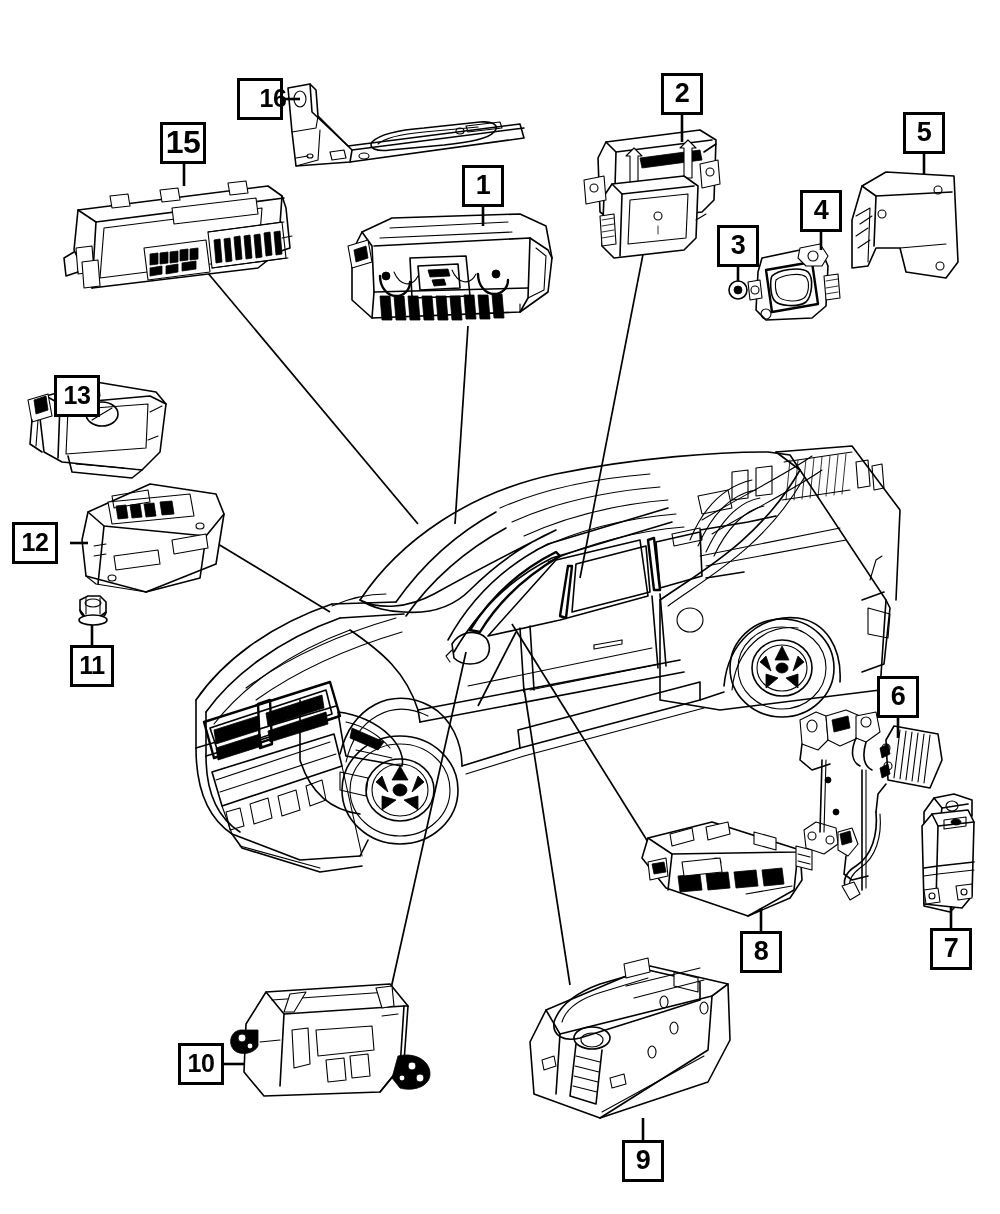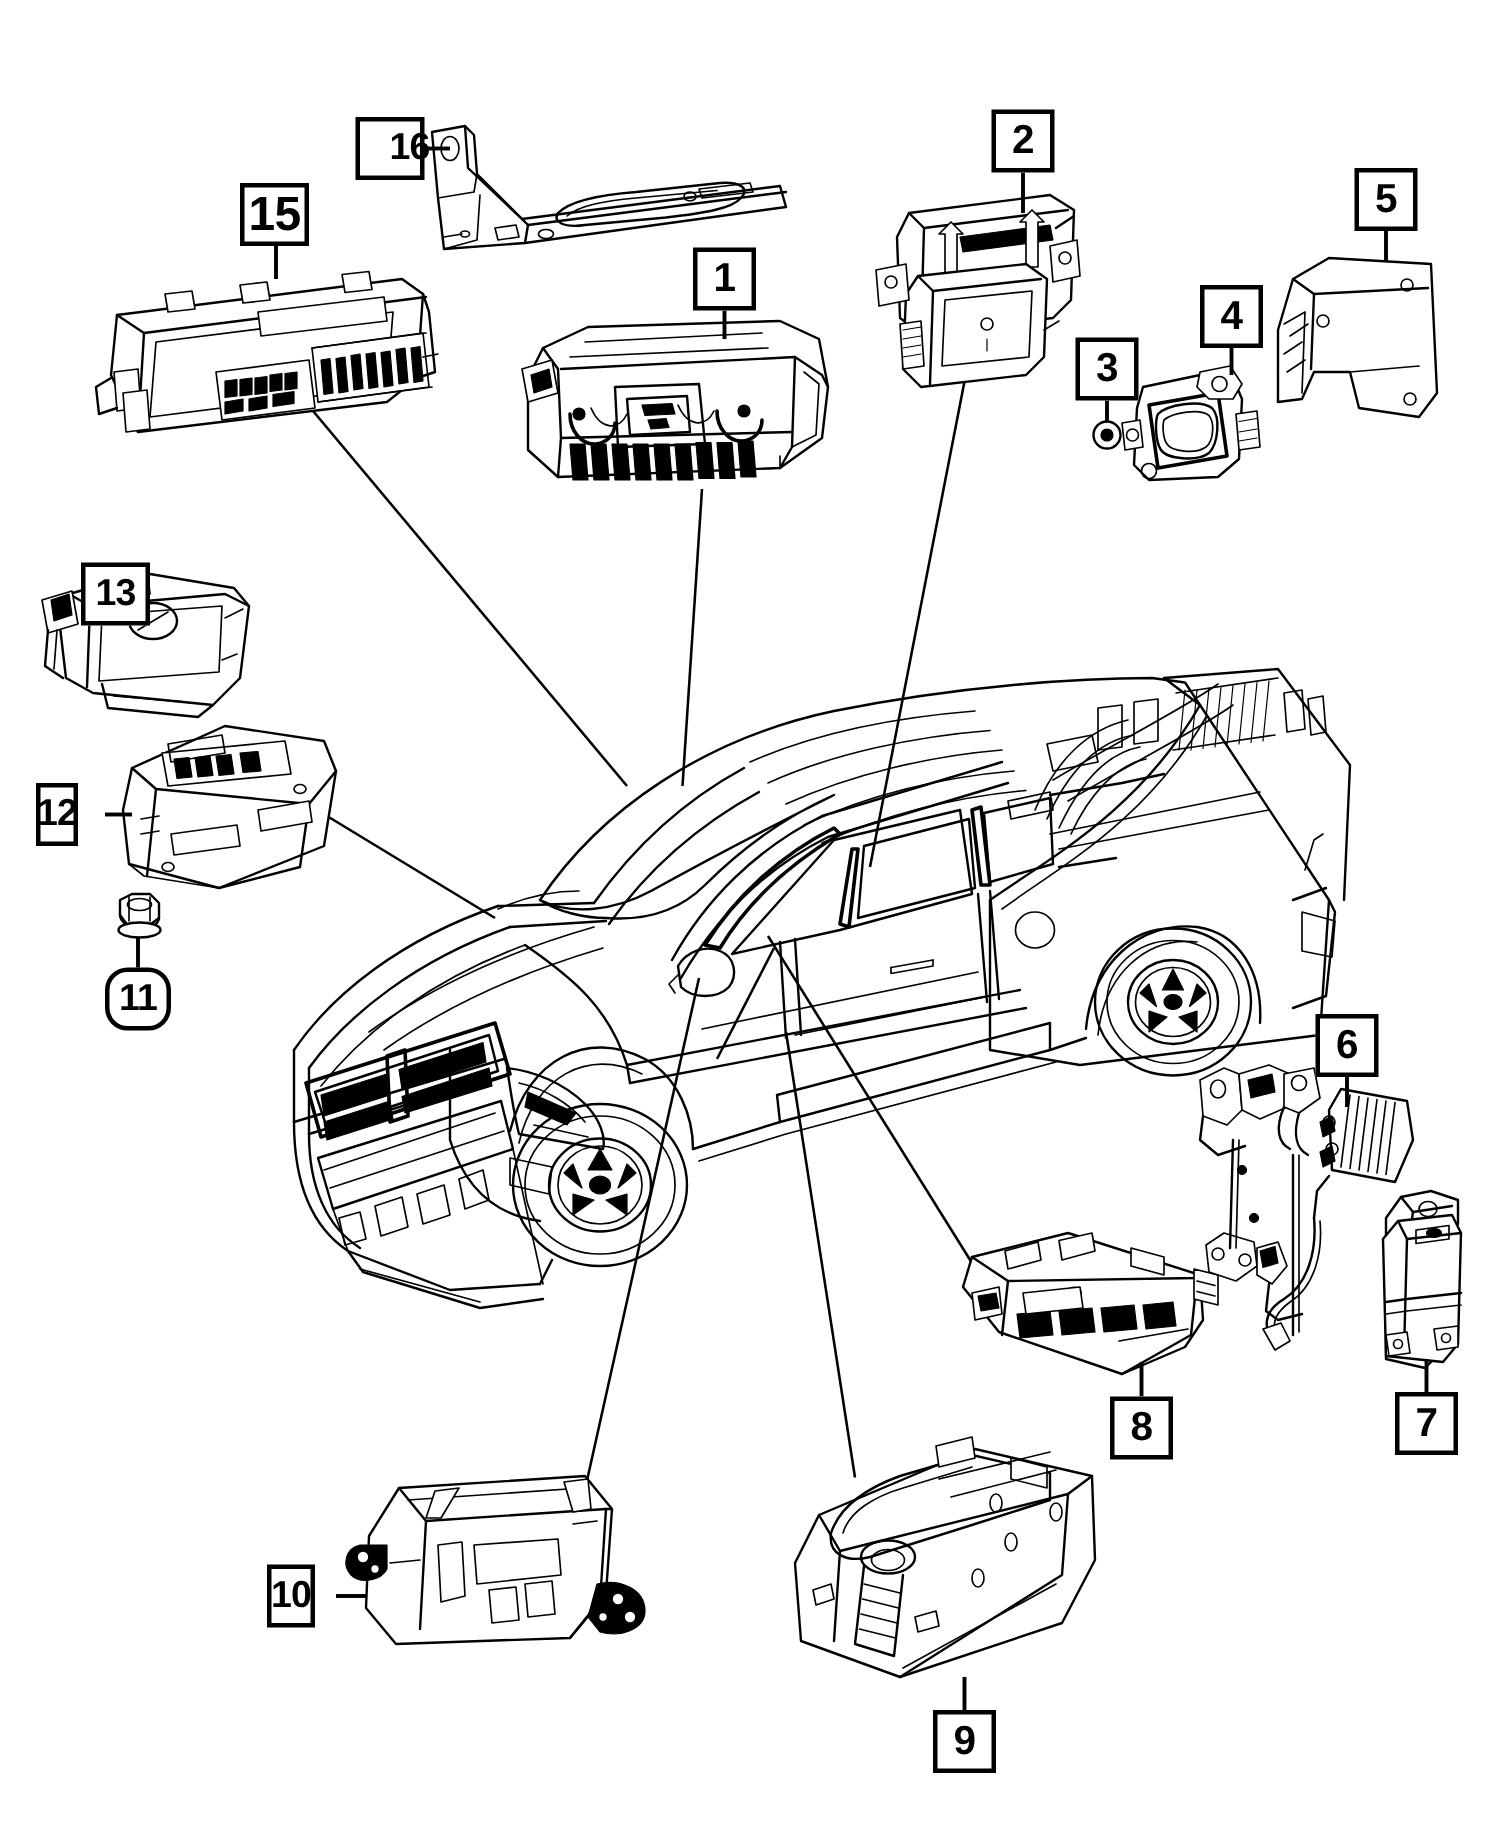--- a/index.html
+++ b/index.html
@@ -716,27 +716,27 @@
       </div>
       <div class="callout-box" style="left: 930px; top: 928px; width: 42px; height: 42px; font-size: 27px;">
         <span class="callout-num">7</span>
       </div>
       <div class="callout-box" style="left: 740px; top: 931px; width: 42px; height: 42px; font-size: 27px;">
         <span class="callout-num">8</span>
       </div>
       <div class="callout-box" style="left: 622px; top: 1140px; width: 42px; height: 42px; font-size: 27px;">
         <span class="callout-num">9</span>
       </div>
-      <div class="callout-box" style="left: 178px; top: 1043px; width: 32px; height: 42px; font-size: 25px;">
+      <div class="callout-box" style="left: 178px; top: 1043px; width: 46px; height: 42px; font-size: 25px;">
         <span class="callout-num">10</span>
       </div>
-      <div class="callout-box" style="left: 70px; top: 645px; width: 44px; height: 42px; font-size: 25px; border-radius: 15px;">
+      <div class="callout-box" style="left: 70px; top: 645px; width: 44px; height: 42px; font-size: 25px;">
         <span class="callout-num">11</span>
       </div>
-      <div class="callout-box" style="left: 24px; top: 522px; width: 28px; height: 42px; font-size: 25px;">
+      <div class="callout-box" style="left: 12px; top: 522px; width: 46px; height: 42px; font-size: 25px;">
         <span class="callout-num">12</span>
       </div>
       <div class="callout-box" style="left: 54px; top: 335px; width: 46px; height: 42px; font-size: 25px; margin-top: 40px;">
         <span class="callout-num">13</span>
       </div>
       <div class="callout-box" style="left: 160px; top: 122px; width: 46px; height: 42px; font-size: 32px;">
         <span class="callout-num">15</span>
       </div>
       <div class="callout-box" style="left: 237px; top: 78px; width: 46px; height: 42px; font-size: 25px; padding-left: 26px;">
         <span class="callout-num">16</span>

